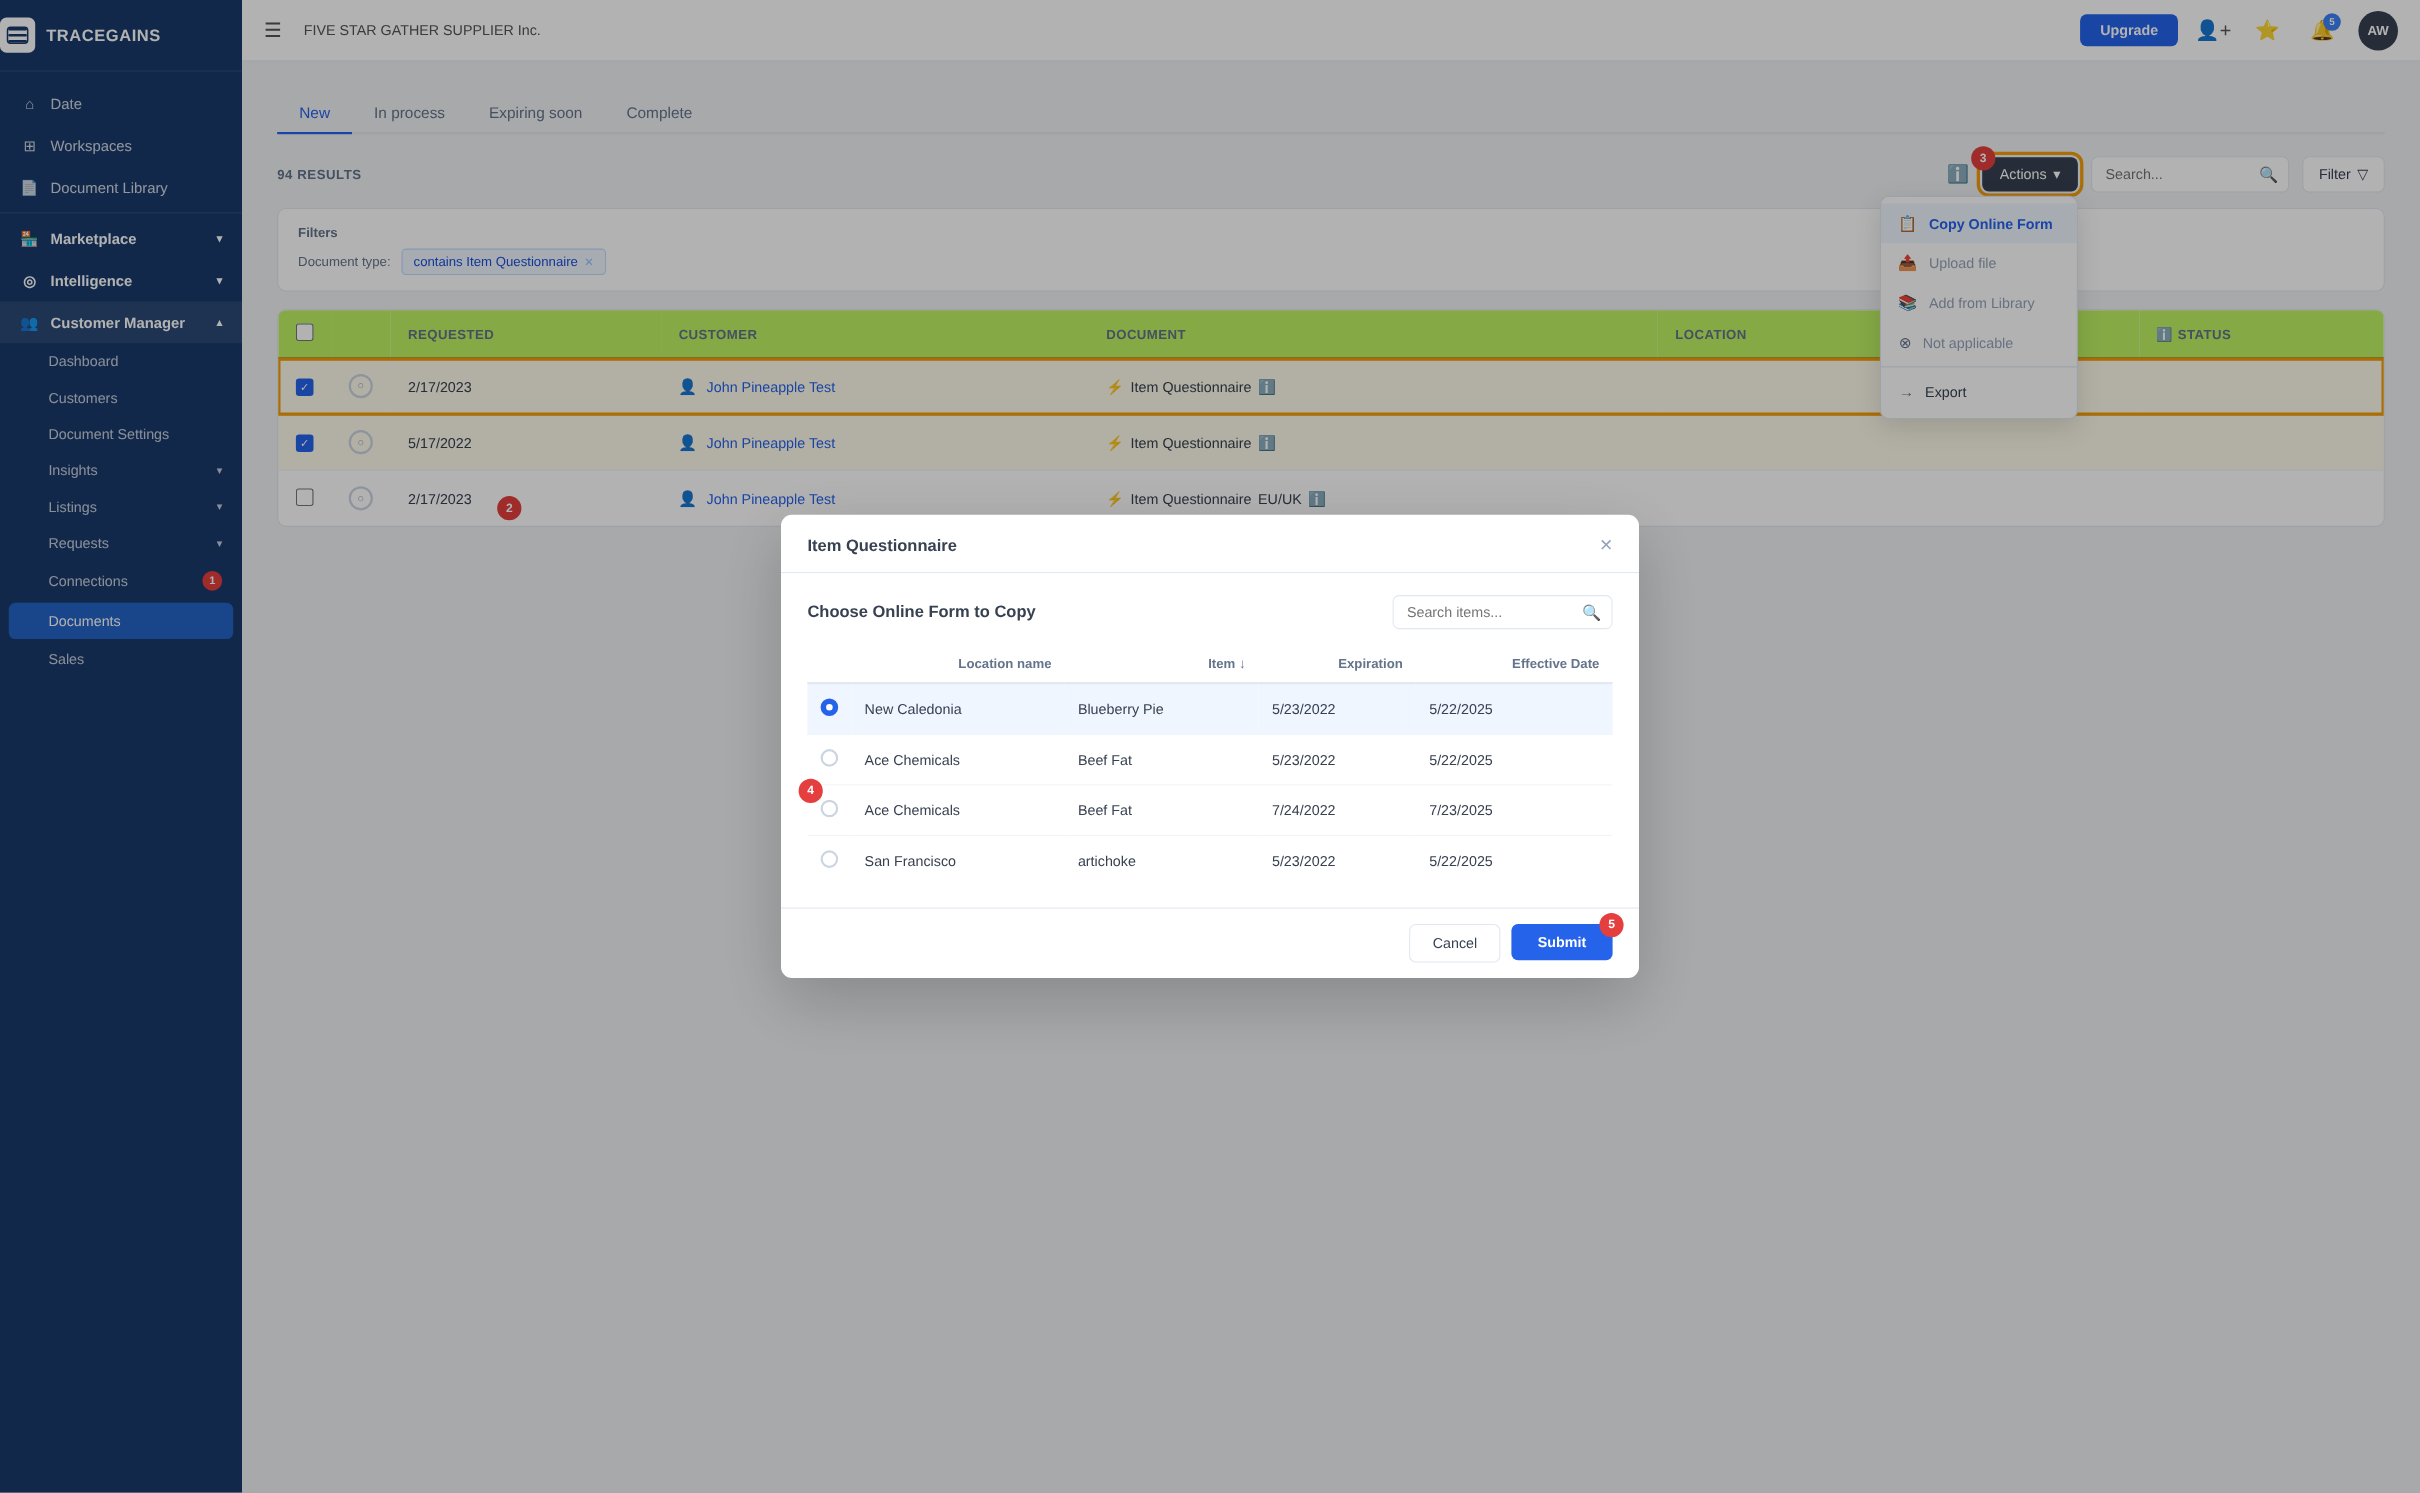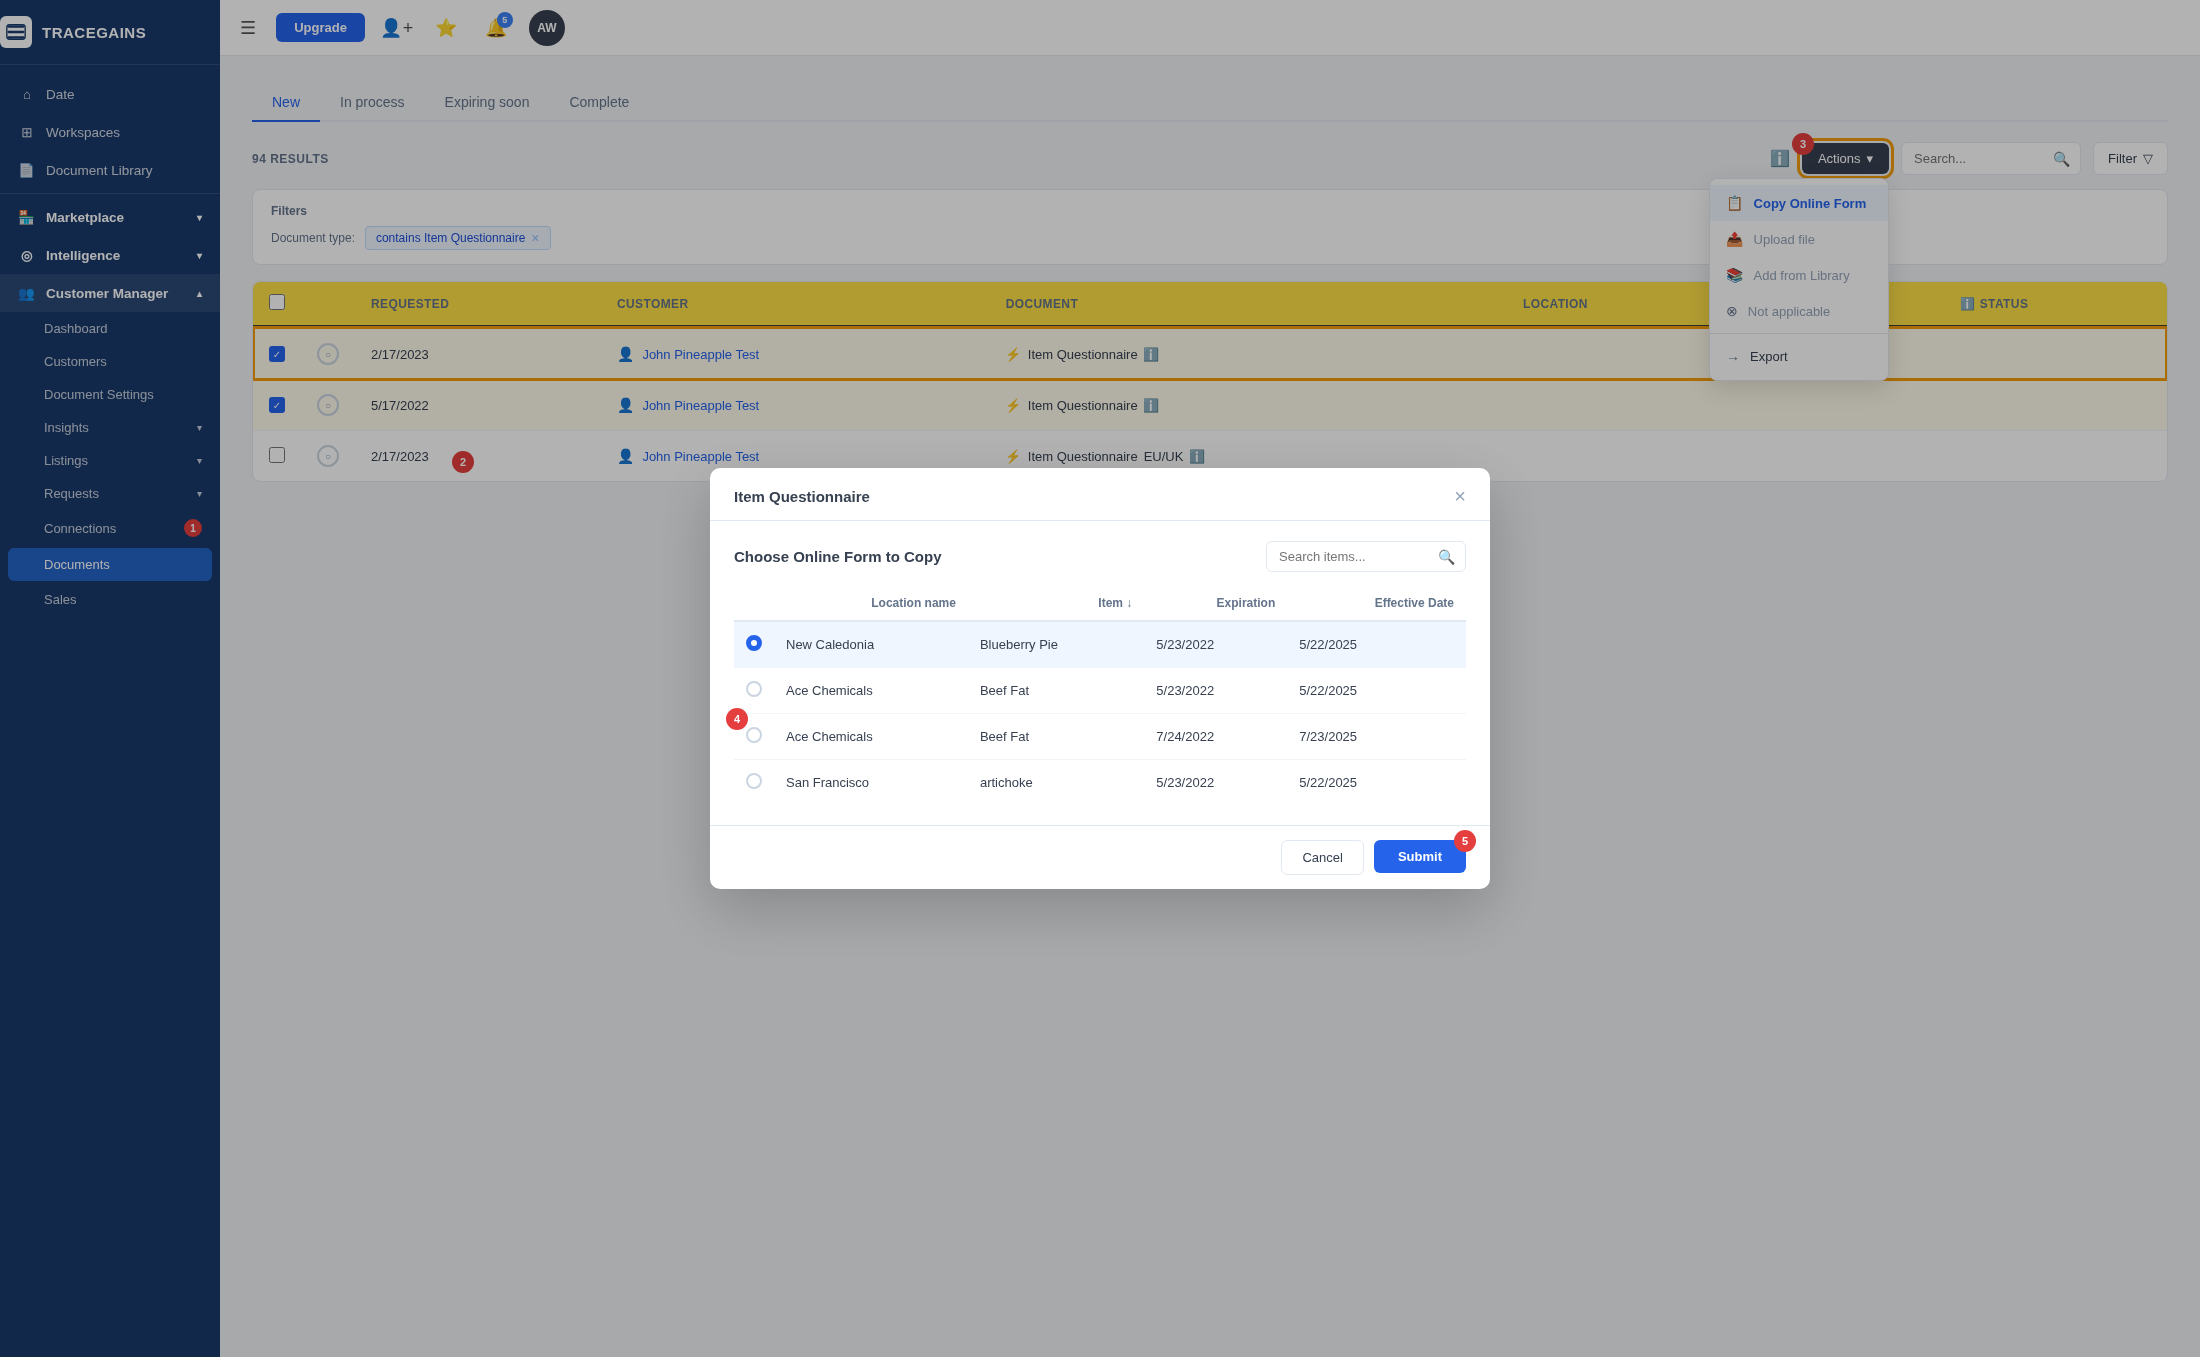--- a/index.html
+++ b/index.html
@@ -56,21 +56,21 @@
     
     .filters-section { background: #fff; border: 1px solid #e2e8f0; border-radius: 8px; padding: 14px 18px; margin-bottom: 16px; }
     .filters-label { font-size: 12px; font-weight: 600; color: #64748b; margin-bottom: 8px; }
     .filter-tag { display: inline-flex; align-items: center; gap: 6px; background: #eff6ff; border: 1px solid #bfdbfe; color: #1d4ed8; border-radius: 4px; padding: 3px 10px; font-size: 12px; }
     .filter-tag-close { cursor: pointer; color: #93c5fd; font-size: 14px; }
     .filter-tag-label { color: #64748b; font-size: 12px; margin-right: 6px; }
 
     
     .table-container { background: #fff; border: 1px solid #e2e8f0; border-radius: 8px; overflow: hidden; }
     .table { width: 100%; border-collapse: collapse; }
-    .table th { padding: 12px 16px; text-align: left; font-size: 12px; font-weight: 600; color: #64748b; text-transform: uppercase; letter-spacing: 0.4px; border-bottom: 4px solid #404040; background: #fde047; }
+    .table th { padding: 12px 16px; text-align: left; font-size: 12px; font-weight: 600; color: #64748b; text-transform: uppercase; letter-spacing: 0.4px; border-bottom: 1px solid #404040; background: #bef264; }
     .table td { padding: 14px 16px; font-size: 13px; color: #374151; border-bottom: 1px solid #f1f5f9; }
     .table tr:last-child td { border-bottom: none; }
     .checkbox { width: 16px; height: 16px; accent-color: #2563eb; cursor: pointer; }
     .checkbox-checked { width: 16px; height: 16px; background: #2563eb; border: 2px solid #2563eb; border-radius: 3px; display: inline-flex; align-items: center; justify-content: center; }
     .checkbox-checked::after { content: '✓'; color: #fff; font-size: 10px; }
     .customer-link { color: #2563eb; text-decoration: none; font-weight: 500; }
     .customer-cell { display: flex; align-items: center; gap: 8px; }
     .customer-icon { color: #94a3b8; font-size: 14px; }
     .doc-cell { display: flex; align-items: center; gap: 6px; }
     .doc-info-icon { color: #94a3b8; font-size: 13px; cursor: pointer; }
@@ -200,20 +200,21 @@
     <div class="sidebar-sub-item">
       <span>Sales</span>
     </div>
   </div>
 </div>
 
 <div class="main">
 
   <div class="topbar">
     <span class="topbar-menu-icon">☰</span>
+    <span class="topbar-company">FIVE STAR GATHER SUPPLIER Inc.</span>
     <div class="topbar-actions">
       <button class="upgrade-btn">Upgrade</button>
       <div class="topbar-icon-btn">
         <span>👤+</span>
       </div>
       <div class="topbar-icon-btn">
         <span>⭐</span>
       </div>
       <div class="topbar-icon-btn">
         <span>🔔</span>

